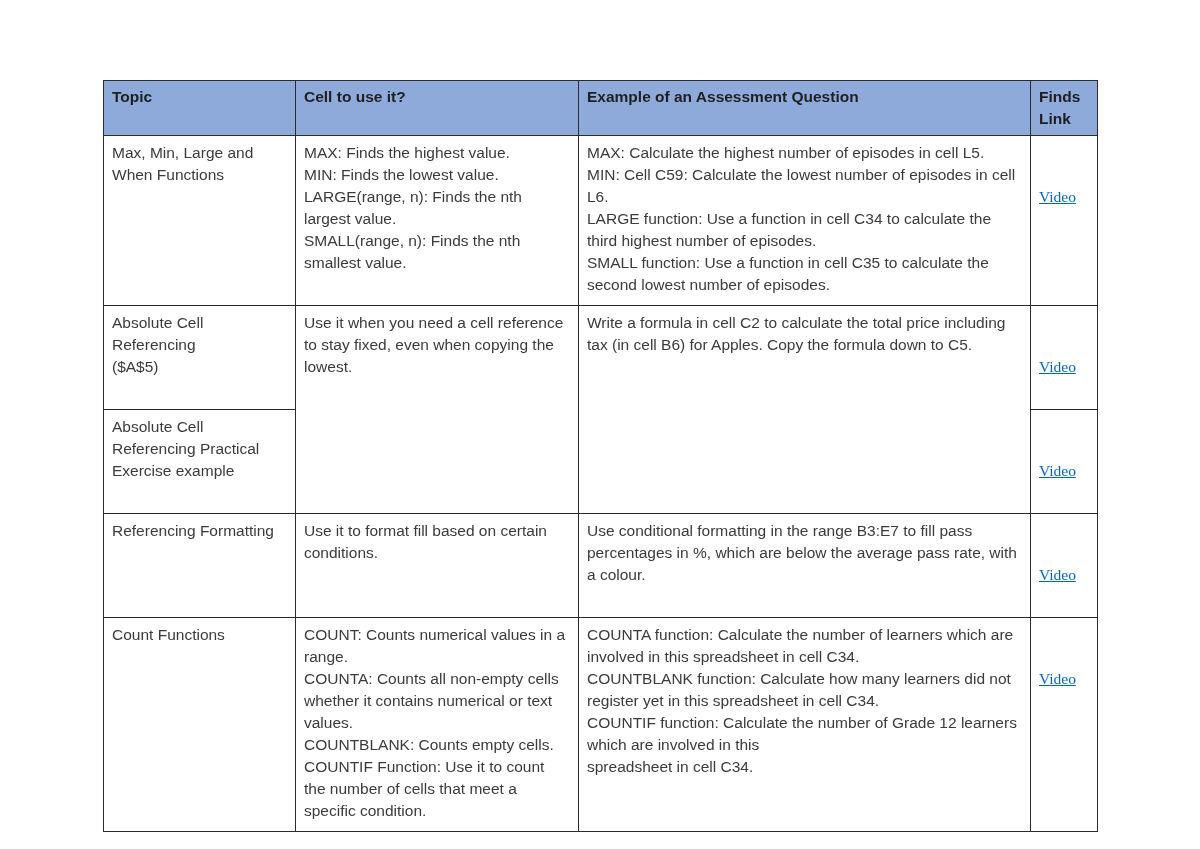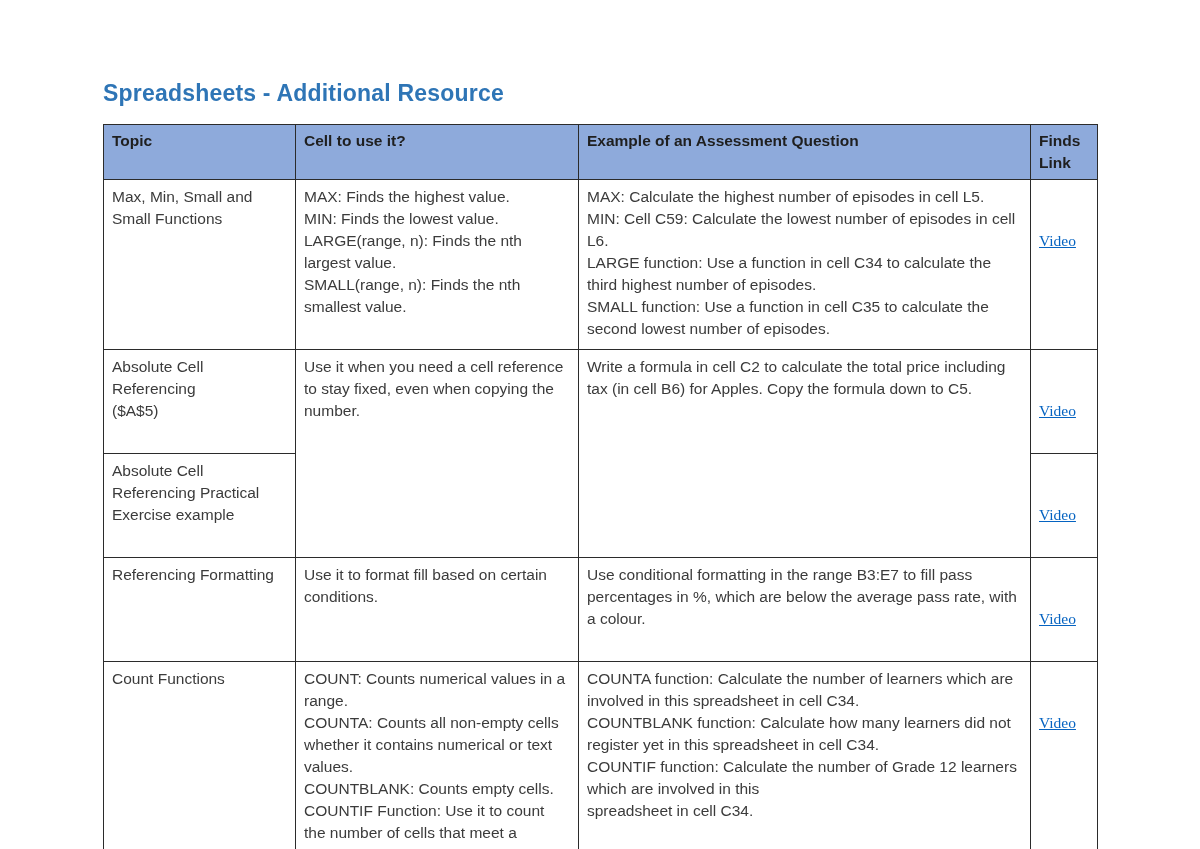--- a/index.html
+++ b/index.html
@@ -66,58 +66,57 @@
     text-decoration: underline;
     cursor: pointer;
     font-family: Liberation Serif, serif;
   }
 </style>
 </head>
 <body>
 
 <div class="page">
 
-  <h1 class="doc-title">Spreadsheets - Additional Resource</h1>
 
   <table class="resource-table">
     <colgroup>
       <col class="c-topic">
       <col class="c-when">
       <col class="c-example">
       <col class="c-video">
     </colgroup>
     <thead>
       <tr>
         <th>Topic</th>
         <th>Cell to use it?</th>
         <th>Example of an Assessment Question</th>
         <th>Finds Link</th>
       </tr>
     </thead>
     <tbody>
 
       <tr>
-        <td>Max, Min, Small and Small Functions</td>
+        <td>Max, Min, Large and When Functions</td>
         <td>MAX: Finds the highest value.
 MIN: Finds the lowest value.
 LARGE(range, n): Finds the nth largest value.
 SMALL(range, n): Finds the nth smallest value.</td>
         <td>MAX: Calculate the highest number of episodes in cell L5.
 MIN: Cell C59: Calculate the lowest number of episodes in cell L6.
 LARGE function: Use a function in cell C34 to calculate the third highest number of episodes.
 SMALL function: Use a function in cell C35 to calculate the second lowest number of episodes.</td>
         <td>
           <a class="video-link">Video</a>
         </td>
       </tr>
 
       <tr>
         <td>Absolute Cell Referencing
 ($A$5)</td>
-        <td rowspan="2">Use it when you need a cell reference to stay fixed, even when copying the number.</td>
+        <td rowspan="2">Use it when you need a cell reference to stay fixed, even when copying the lowest.</td>
         <td rowspan="2">Write a formula in cell C2 to calculate the total price including tax (in cell B6) for Apples. Copy the formula down to C5.</td>
         <td>
           <a class="video-link">Video</a>
         </td>
       </tr>
 
       <tr>
         <td>Absolute Cell Referencing Practical Exercise example</td>
         <td>
           <a class="video-link">Video</a>

